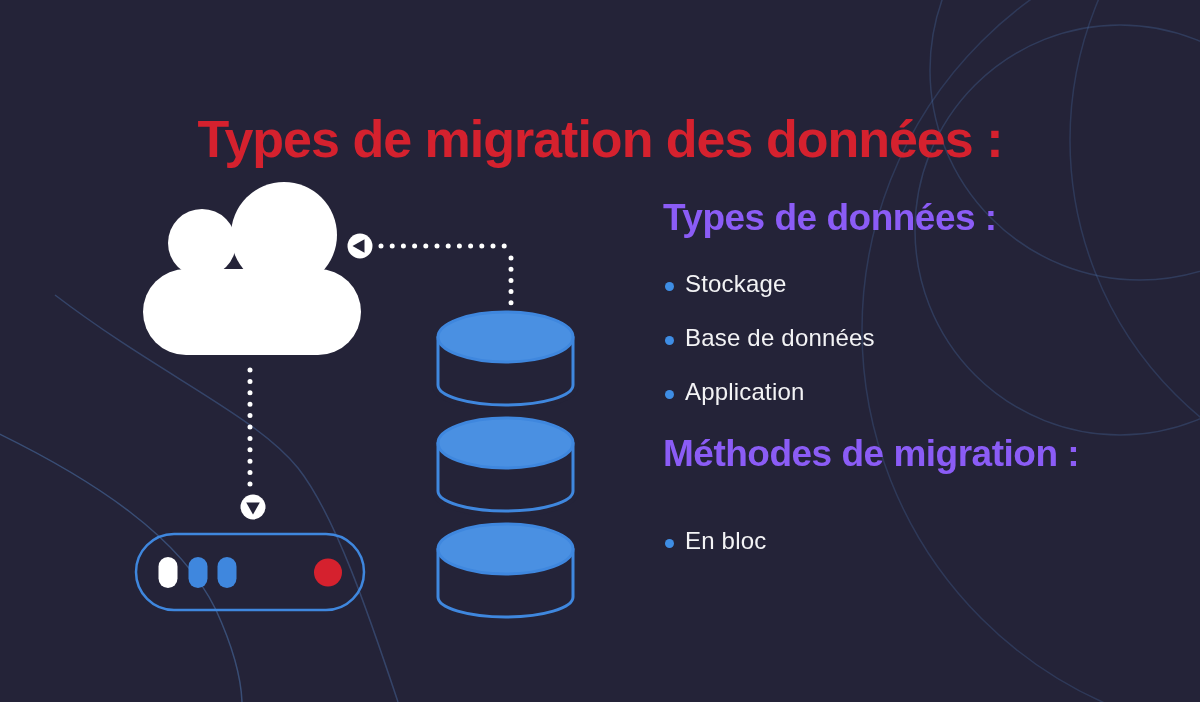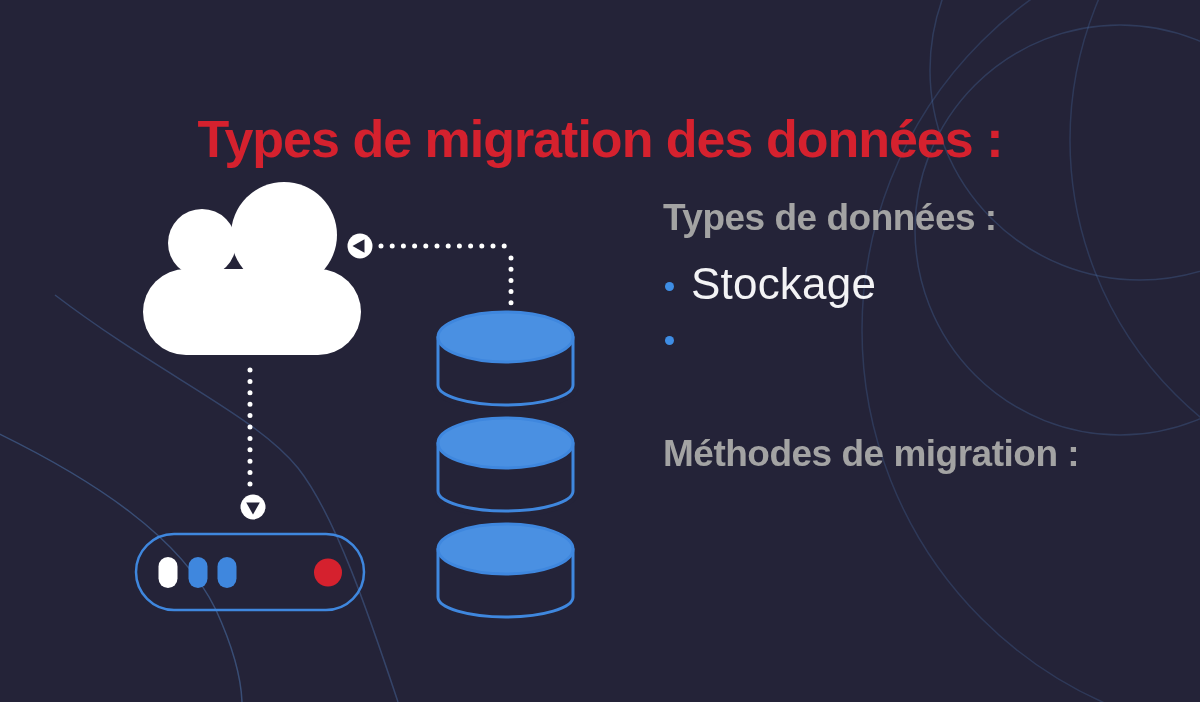--- a/index.html
+++ b/index.html
@@ -10,30 +10,30 @@
   }
   svg{display:block}
   .decor,.scene{position:absolute;left:0;top:0;width:1200px;height:702px;pointer-events:none}
   .title{
     position:absolute;top:76px;left:0;right:0;text-align:center;
     font-size:52px;font-weight:bold;letter-spacing:-1px;color:#d5212e;line-height:1.1;
   }
   .content{position:absolute;left:663px;top:0;width:480px}
   .heading{
     position:absolute;left:0;font-size:37px;font-weight:bold;letter-spacing:-0.5px;
-    color:#a3a3a3;line-height:37px;white-space:nowrap;
+    color:#8b5cf6;line-height:37px;white-space:nowrap;
   }
   .h1{top:199px}
   .h2{top:435px}
   .list{position:absolute;left:2px}
   .list1{top:257px}
   .list2{top:514px}
   .item{
     height:54px;display:flex;align-items:center;
-    color:#f3f3f5;font-size:44px;letter-spacing:0.2px;white-space:nowrap;gap:6px;
+    color:#f3f3f5;font-size:24px;letter-spacing:0.2px;white-space:nowrap;
   }
   .bullet{
     width:9px;height:9px;border-radius:50%;background:#3e8de4;
     margin-right:11px;margin-top:4px;flex:none;
   }
 </style>
 </head>
 <body>
 
 <div class="stage">
@@ -101,21 +101,30 @@
   <div class="content">
 
     <div class="heading h1">Types de données :</div>
     <div class="list list1">
       <div class="item">
         <span class="bullet"></span>
         <span>Stockage</span>
       </div>
       <div class="item">
         <span class="bullet"></span>
+        <span>Base de données</span>
+      </div>
+      <div class="item">
+        <span class="bullet"></span>
+        <span>Application</span>
       </div>
     </div>
 
     <div class="heading h2">Méthodes de migration :</div>
     <div class="list list2">
+      <div class="item">
+        <span class="bullet"></span>
+        <span>En bloc</span>
+      </div>
     </div>
 
   </div>
 </div>
 
 </body></html>

